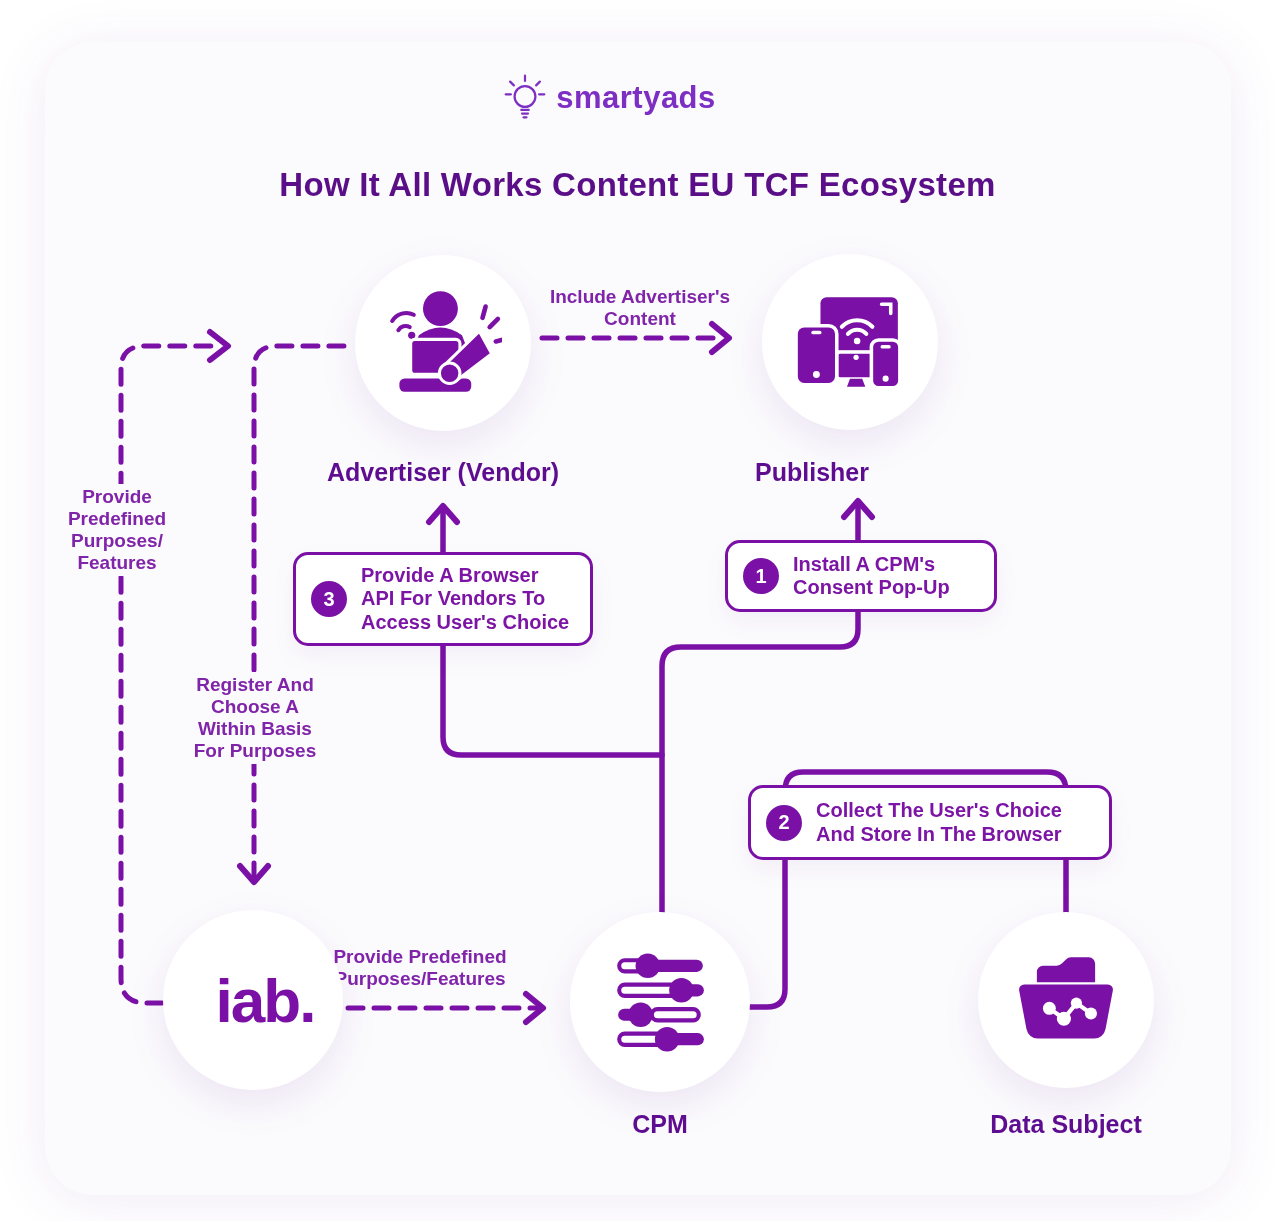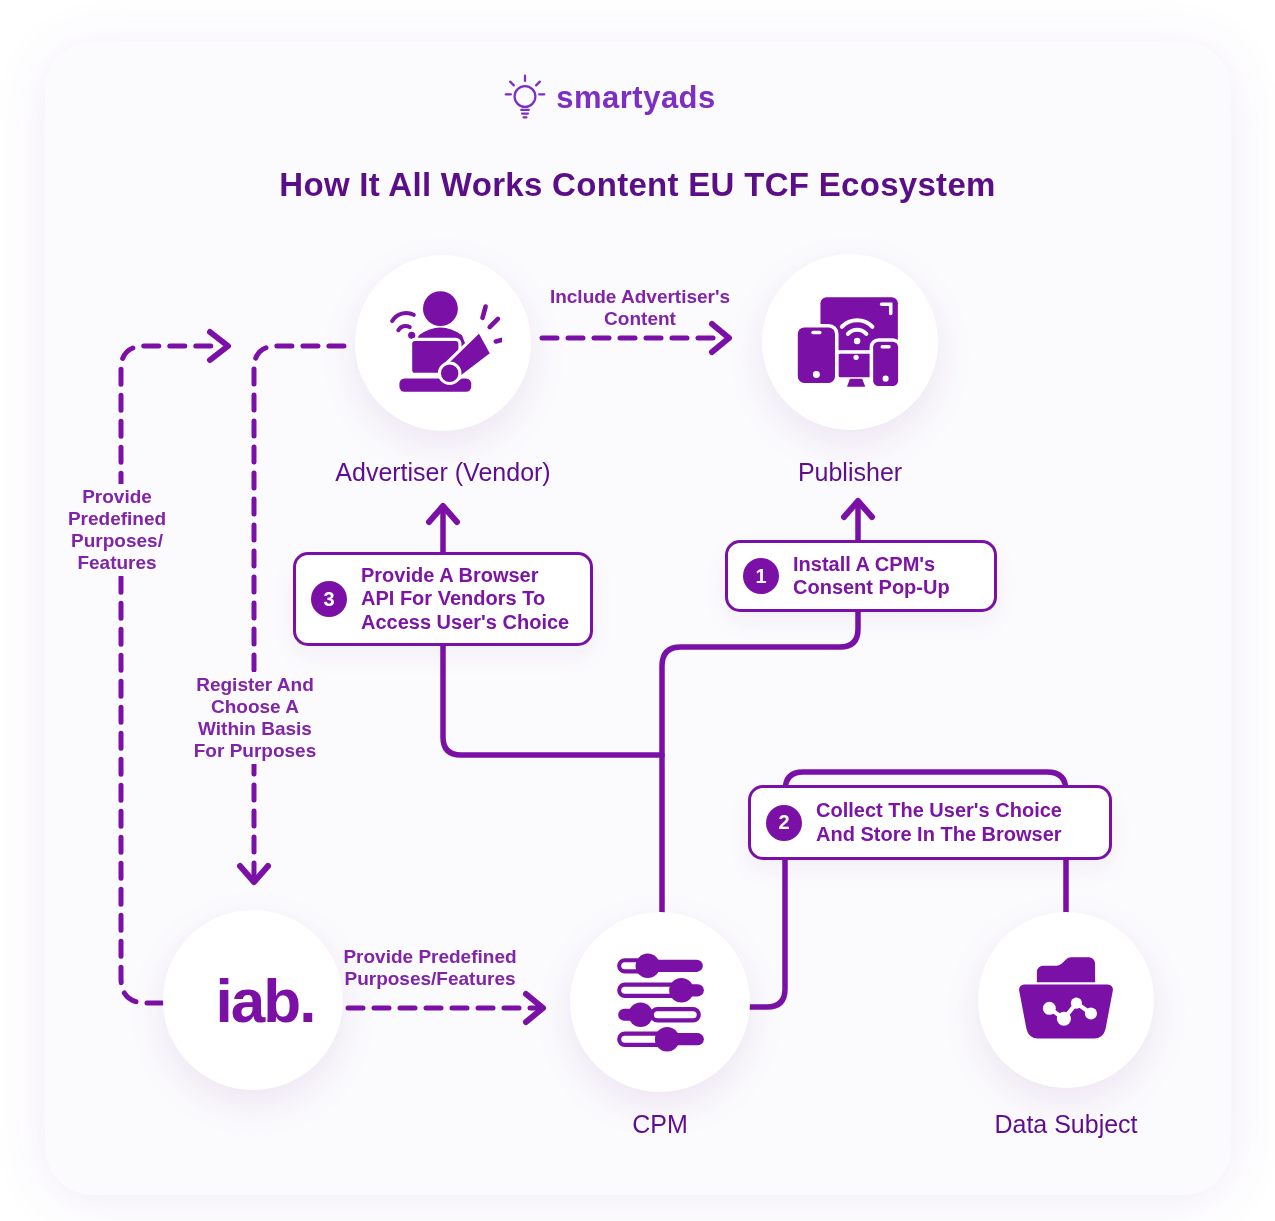--- a/index.html
+++ b/index.html
@@ -12,21 +12,21 @@
   .logo{position:absolute;left:0;top:72px;width:1218px;display:flex;align-items:center;
         justify-content:center;gap:8px;z-index:2;}
   .logo-text{font-size:31px;font-weight:600;color:#7d2ec3;letter-spacing:0.5px;}
 
   .title{position:absolute;left:0;top:166px;width:1275px;text-align:center;font-size:33px;
          font-weight:700;color:#5a0e87;letter-spacing:0.3px;z-index:2;}
 
   .node{position:absolute;background:#ffffff;border-radius:50%;
         box-shadow:0 14px 38px rgba(120,40,160,0.10);display:flex;align-items:center;
         justify-content:center;z-index:3;}
-  .node-label{position:absolute;transform:translateX(-50%);font-size:25px;font-weight:400;
+  .node-label{position:absolute;transform:translateX(-50%);font-size:25px;font-weight:700;
               color:#5e0d90;white-space:nowrap;z-index:3;}
   .iab-text{font-size:62px;font-weight:800;color:#7a10a5;letter-spacing:-2px;margin-left:24px;}
 
   .edge-label{position:absolute;transform:translateX(-50%);text-align:center;font-size:19px;
               font-weight:700;color:#8024aa;line-height:1.16;white-space:pre-line;z-index:2;}
   .edge-label.masked{background:#fbfbfd;padding:2px 4px;}
 
   .step-box{position:absolute;background:#ffffff;border:3px solid #7a10a5;border-radius:15px;
             display:flex;align-items:center;gap:14px;padding:0 14px 0 15px;z-index:4;
             box-shadow:0 10px 24px rgba(120,40,160,0.06);box-sizing:border-box;}
@@ -105,21 +105,21 @@
   <div class="edge-label" style="left:640px;top:286px;">Include Advertiser's
 Content</div>
   <div class="edge-label masked" style="left:117px;top:484px;">Provide
 Predefined
 Purposes/
 Features</div>
   <div class="edge-label masked" style="left:255px;top:672px;">Register And
 Choose A
 Within Basis
 For Purposes</div>
-  <div class="edge-label" style="left:430px;top:946px;">Provide Predefined
+  <div class="edge-label" style="left:420px;top:946px;">Provide Predefined
 Purposes/Features</div>
 
   <div class="node" style="left:355px;top:255px;width:176px;height:176px;">
     <svg width="118" height="118" viewBox="0 0 115 115">
       <g fill="#7a10a5">
         <g stroke="#7a10a5" stroke-width="4" fill="none" stroke-linecap="round">
           <path d="M8 36 a16 16 0 0 1 21 -6"></path>
           <path d="M14 45 a8 8 0 0 1 11 -3"></path>
         </g>
         <circle cx="27" cy="50" r="3.5"></circle>
@@ -156,21 +156,21 @@
         </g>
         <rect x="2" y="30" width="40" height="58" rx="8" stroke="#ffffff" stroke-width="3.5"></rect>
         <circle cx="22" cy="78" r="3.4" fill="#ffffff"></circle>
         <rect x="17" y="35" width="10" height="3.5" rx="1.7" fill="#ffffff"></rect>
         <rect x="76" y="44" width="28" height="47" rx="7" stroke="#ffffff" stroke-width="3.5"></rect>
         <circle cx="90" cy="82" r="3" fill="#ffffff"></circle>
         <rect x="85" y="49" width="10" height="3.5" rx="1.7" fill="#ffffff"></rect>
       </g>
     </svg>
   </div>
-  <div class="node-label" style="left:850px;top:458px;">Publisher</div>
+  <div class="node-label" style="left:812px;top:458px;">Publisher</div>
 
   <div class="node" style="left:163px;top:910px;width:180px;height:180px;">
     <span class="iab-text">iab.</span>
   </div>
 
   <div class="node" style="left:570px;top:912px;width:180px;height:180px;">
     <svg width="102" height="102" viewBox="0 0 100 100">
       <g fill="#7a10a5" stroke="#7a10a5">
 
         <rect x="10" y="9" width="24" height="11" rx="5.5" fill="none" stroke-width="4"></rect>

